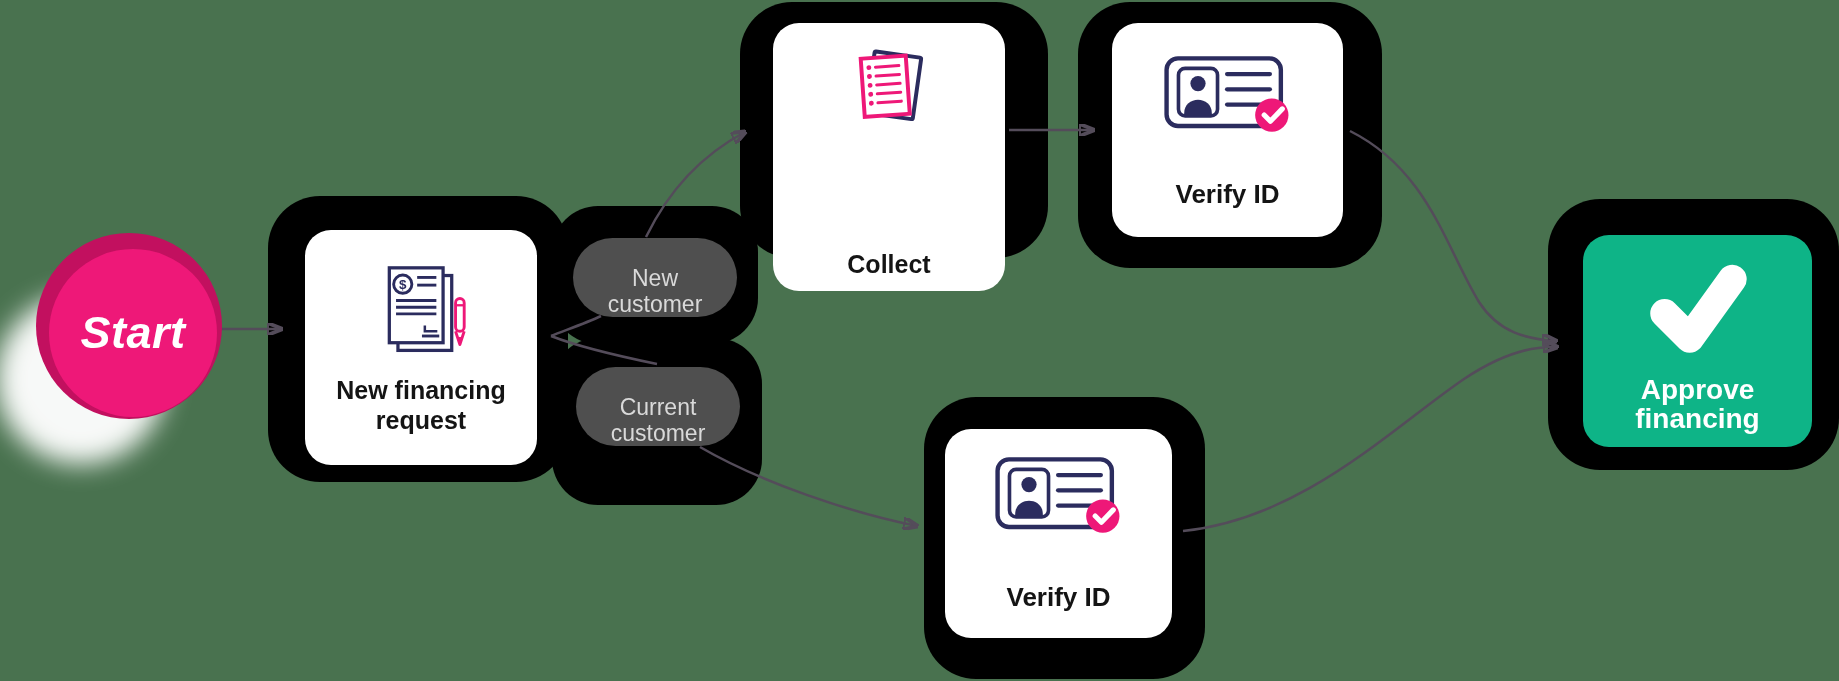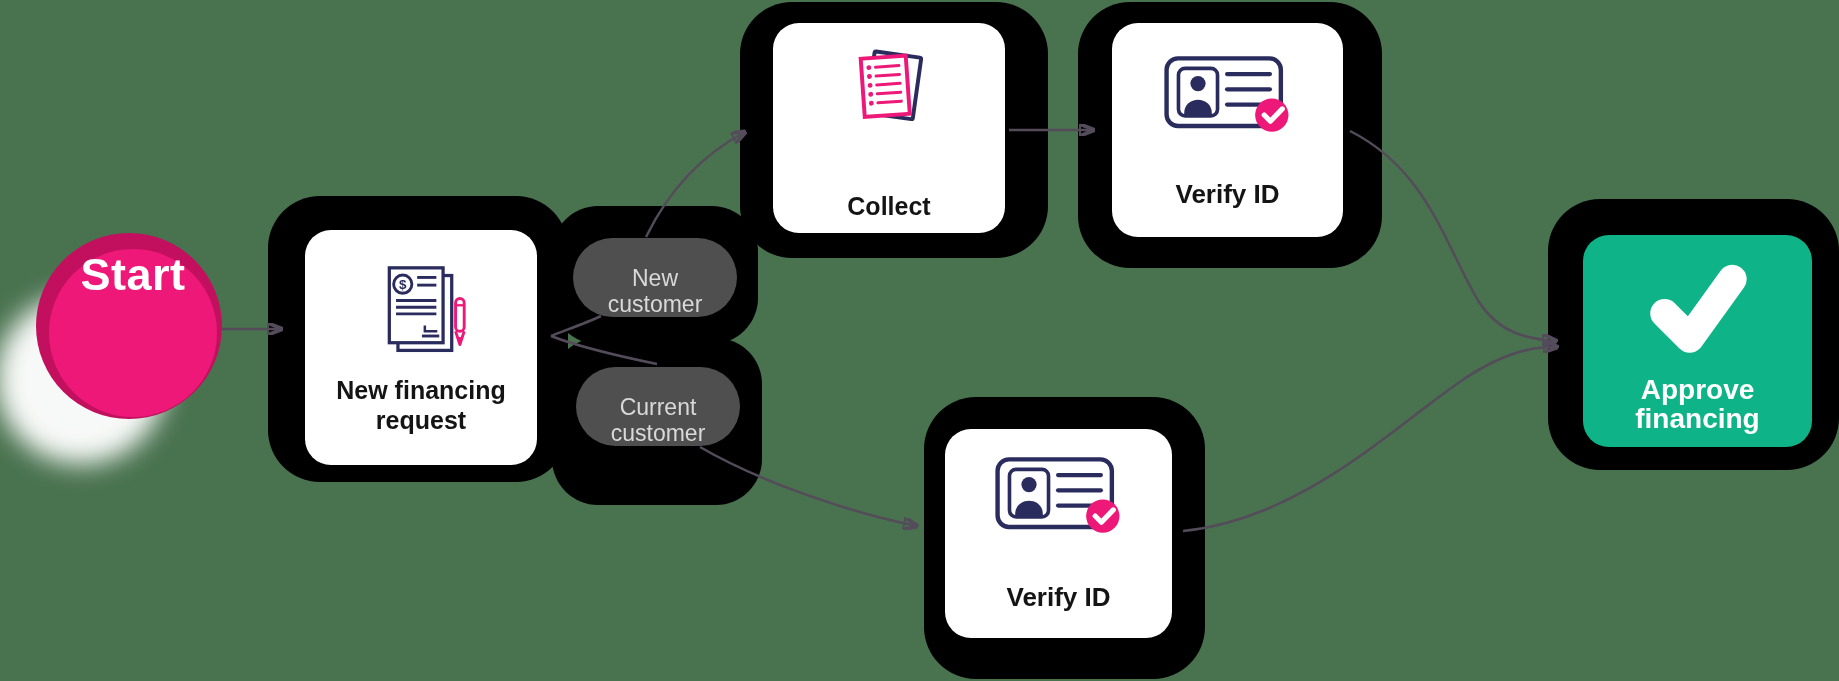--- a/index.html
+++ b/index.html
@@ -7,39 +7,39 @@
     position:relative;width:1839px;height:681px;overflow:hidden;
     background:#49724f;
     font-family:"Liberation Sans", sans-serif;
   }
   .abs{position:absolute;}
   
   .start-shadow{left:-4px;top:294px;width:170px;height:170px;border-radius:50%;
     background:#ffffff;filter:blur(13px);opacity:.96;}
   .start-ring{left:36px;top:233px;width:186px;height:186px;border-radius:50%;background:#c2105f;}
   .start-core{left:49px;top:249px;width:168px;height:168px;border-radius:50%;background:#ee1878;
-    display:flex;align-items:flex-start;justify-content:center;}
+    display:flex;align-items:center;justify-content:center;font-style:italic;}
   .start-label{color:#ffffff;font-size:45px;font-weight:bold;letter-spacing:.5px;}
   
   .frame{background:#000000;border-radius:52px;}
   .blob{background:#000000;border-radius:46px;}
   .f-fin{left:268px;top:196px;width:300px;height:286px;}
   .blob-new{left:552px;top:206px;width:206px;height:138px;}
   .blob-cur{left:552px;top:338px;width:210px;height:167px;}
   .f-col{left:740px;top:2px;width:308px;height:256px;}
   .f-vt{left:1078px;top:2px;width:304px;height:266px;}
   .f-vb{left:924px;top:397px;width:281px;height:282px;}
   .f-ap{left:1548px;top:199px;width:291px;height:271px;}
   
   .edges{left:0;top:0;width:1839px;height:681px;pointer-events:none;}
   .edges path{fill:none;stroke:#544c5a;stroke-width:2.5;}
   
   .card{background:#ffffff;border-radius:26px;}
   .c-fin{left:305px;top:230px;width:232px;height:235px;}
-  .c-col{left:773px;top:23px;width:232px;height:210px;}
+  .c-col{left:773px;top:23px;width:232px;height:268px;}
   .c-vt{left:1112px;top:23px;width:231px;height:214px;}
   .c-vb{left:945px;top:429px;width:227px;height:209px;}
   .c-ap{left:1583px;top:235px;width:229px;height:212px;background:#0eb487;}
   .node-label{position:absolute;left:0;right:0;text-align:center;color:#141414;
     font-weight:bold;font-size:25px;line-height:30px;}
   .node-label .ln{display:block;}
   .c-ap .node-label{color:#ffffff;font-size:28px;line-height:29px;}
   .icon-wrap{position:absolute;left:50%;transform:translateX(-50%);}
   
   .pill{background:#4f4f4f;border-radius:40px;display:flex;align-items:flex-end;justify-content:center;}

